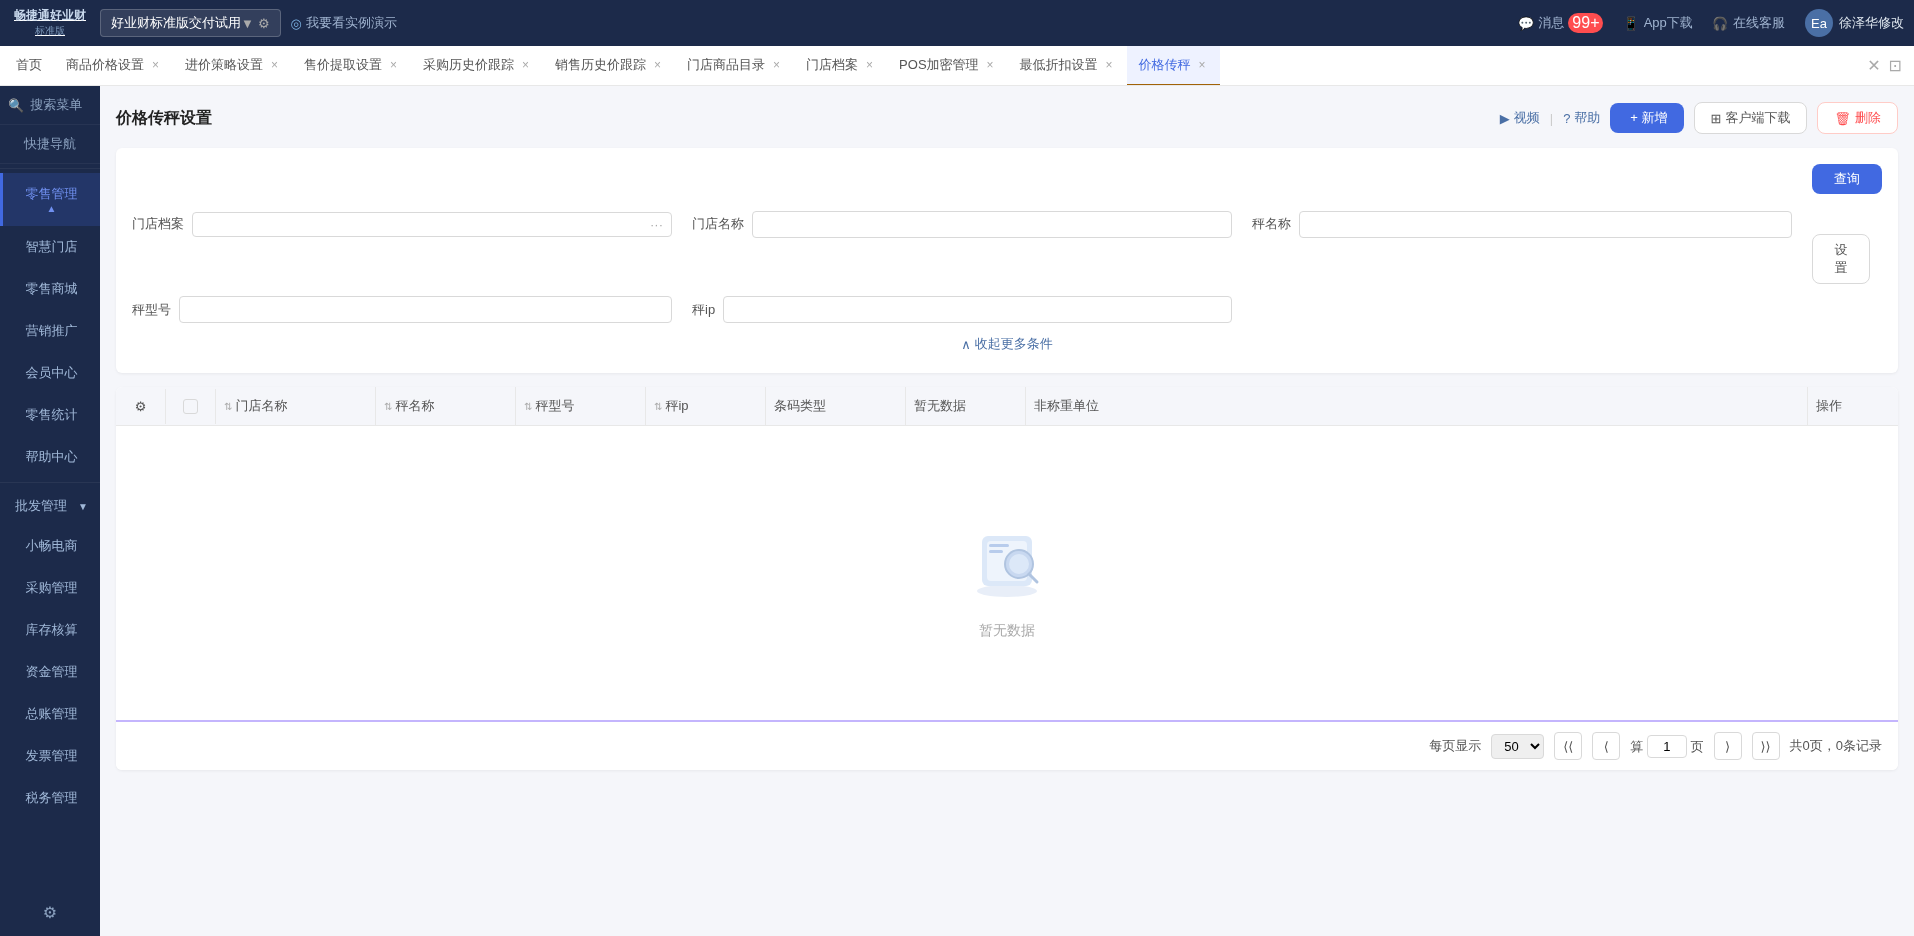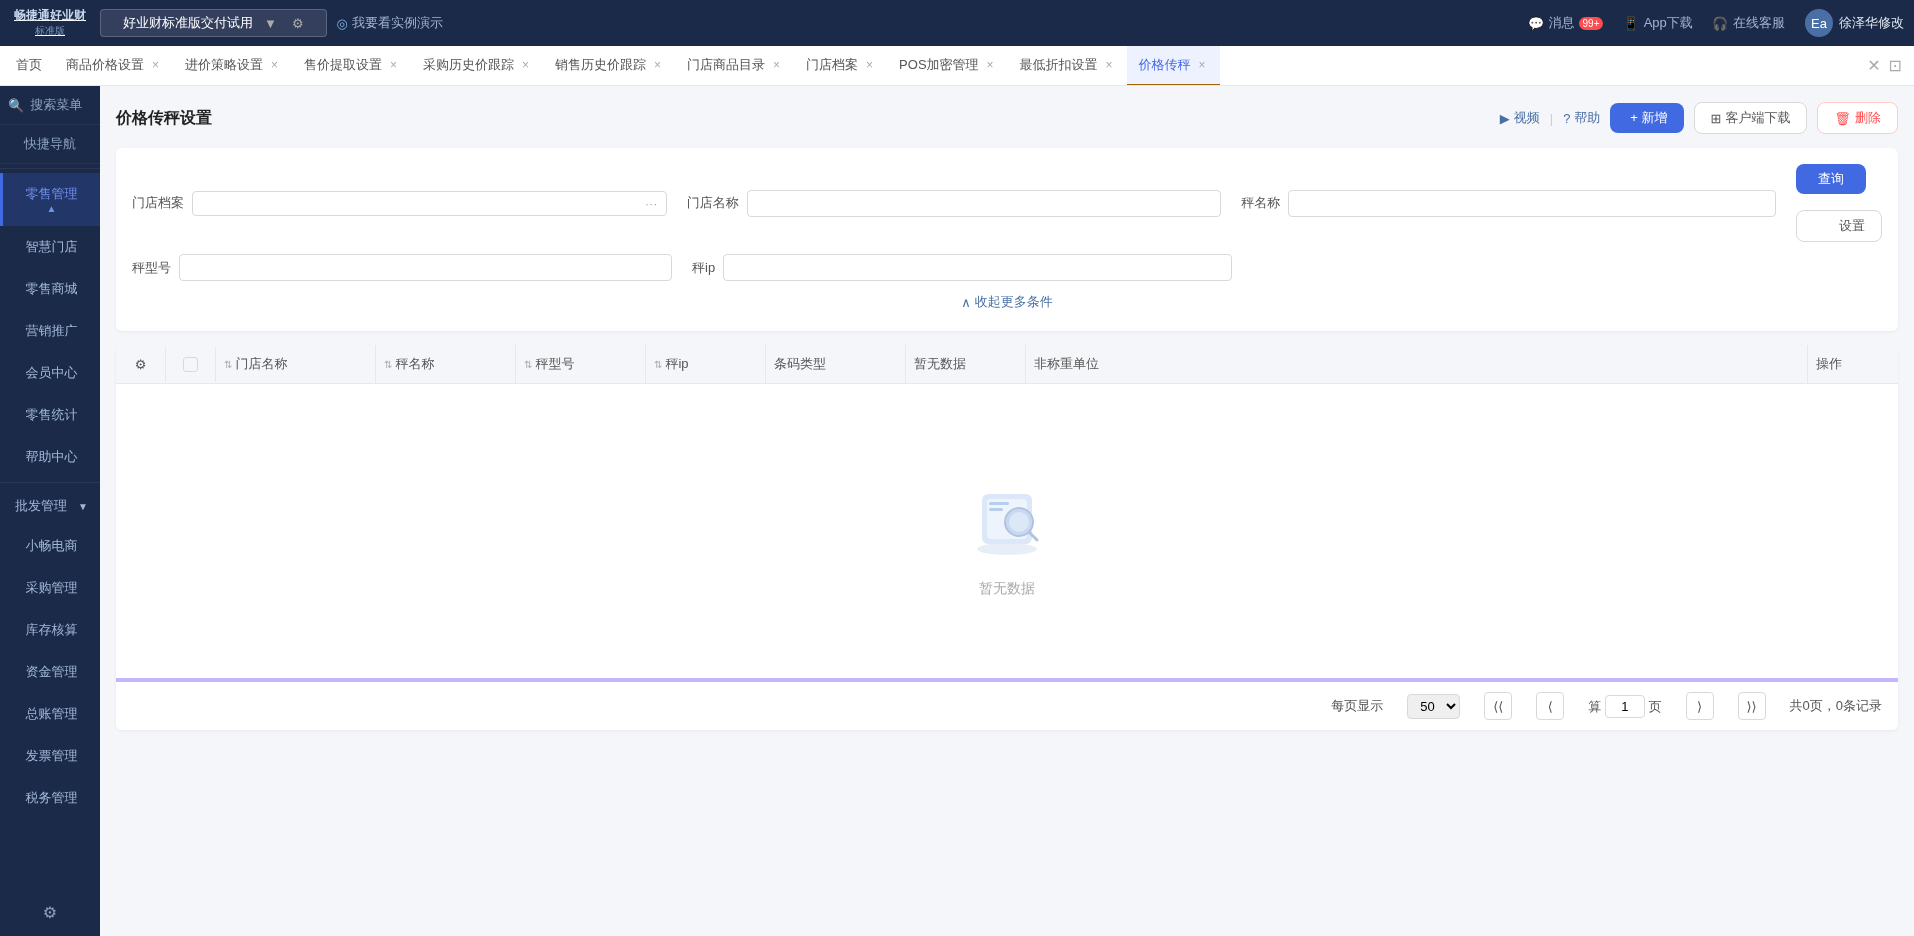--- a/index.html
+++ b/index.html
@@ -23,24 +23,24 @@
       font-size: 12px;
       width: 80px;
       flex-shrink: 0;
       text-decoration: underline;
     }
     .version-selector {
       background: rgba(255,255,255,0.1);
       border: 1px solid rgba(255,255,255,0.2);
       border-radius: 4px;
       color: white;
-      padding: 4px 22px;
-      display: flex;
-      align-items: center;
-      gap: 11px;
+      padding: 4px 10px;
+      display: flex;
+      align-items: center;
+      gap: 0;
       cursor: pointer;
       font-size: 13px;
     }
     .demo-link {
       color: #a0b4d0;
       display: flex;
       align-items: center;
       gap: 4px;
       cursor: pointer;
       font-size: 13px;
@@ -56,21 +56,21 @@
       display: flex;
       align-items: center;
       gap: 4px;
       cursor: pointer;
       font-size: 13px;
     }
     .badge {
       background: #ff4d4f;
       color: white;
       border-radius: 10px;
-      font-size: 10px;
+      font-size: 16px;
       padding: 1px 4px;
     }
     .user-area {
       display: flex;
       align-items: center;
       gap: 6px;
       color: #e0e8f0;
       cursor: pointer;
     }
     .avatar {
@@ -347,26 +347,26 @@
       margin-bottom: 16px;
     }
     .empty-text {
       color: #aaa;
       font-size: 14px;
     }
 
     
     .pagination-bar {
       background: white;
-      border-top: 4px solid #c4b5fd;
+      border-top: 2px solid #c4b5fd;
       padding: 10px 16px;
       display: flex;
       align-items: center;
       justify-content: flex-end;
-      gap: 24px;
+      gap: 10px;
       font-size: 13px;
       color: #555;
     }
     .page-size-select {
       border: 1px solid #d9d9d9;
       border-radius: 4px;
       padding: 3px 8px;
       font-size: 13px;
       outline: none;
     }
@@ -600,21 +600,21 @@
           <input class="filter-input" type="text" style="">
         </div>
         <div class="filter-item">
           <span class="filter-label">秤名称</span>
           <input class="filter-input" type="text" style="">
         </div>
         <div style="display:flex;flex-direction:column;gap:16px;">
           <button class="btn btn-primary" style="width:70px;justify-content:center;">
             <span>查询</span>
           </button>
-          <button class="btn btn-default" style="width:86px;justify-content:flex-end;">
+          <button class="btn btn-default" style="width:58px;justify-content:center;margin-top:24px;">
             <span>设置</span>
           </button>
         </div>
       </div>
 
       <div class="filter-row" style="margin-bottom:8px;">
         <div class="filter-item">
           <span class="filter-label">秤型号</span>
           <input class="filter-input" type="text" style="">
         </div>

